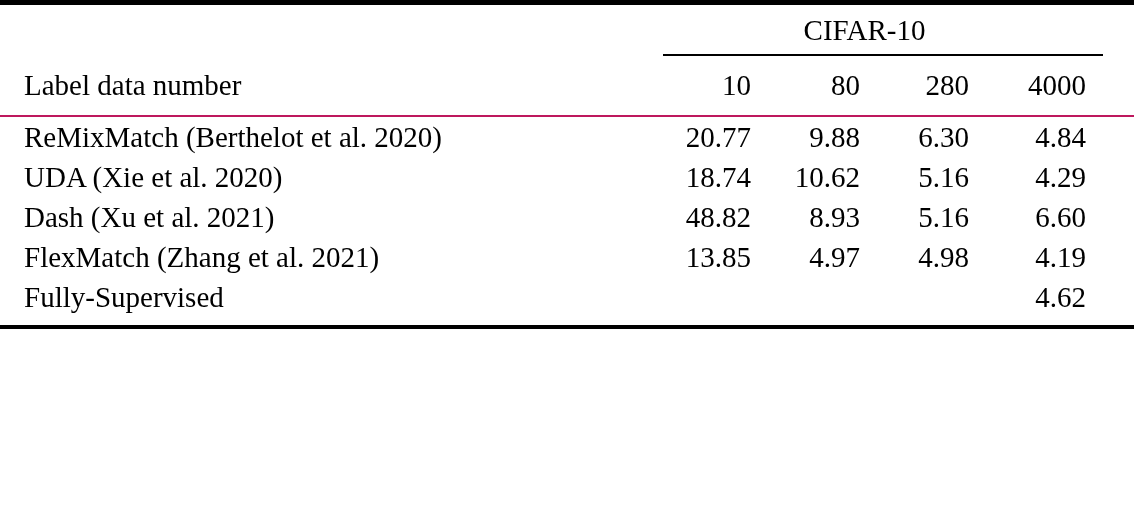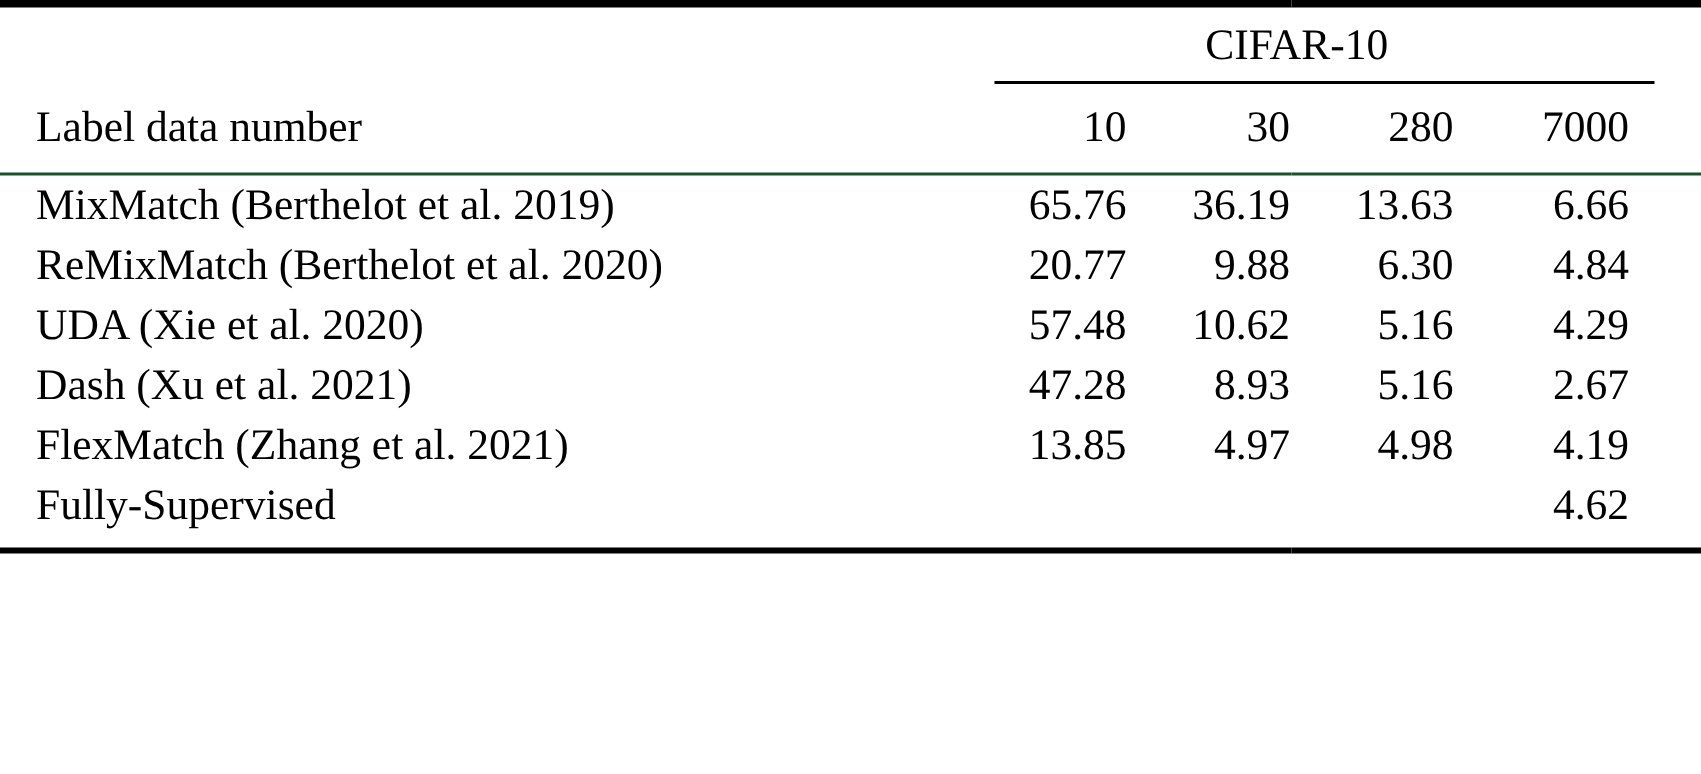--- a/index.html
+++ b/index.html
@@ -38,21 +38,21 @@
   tr.group-header-row th { height: 49px; vertical-align: middle; }
   th.group-span { position: relative; text-align: center; }
   .cmidrule {
     position: absolute;
     left: 21px;
     right: 31px;
     bottom: 0;
     border-bottom: 2px solid #000;
   }
   tr.col-header-row th { height: 57px; vertical-align: middle; }
-  tr.col-header-row { border-bottom: 2px solid #14532d; padding-left: 19px; }
+  tr.col-header-row { border-bottom: 2px solid #be185d; padding-left: 19px; }
 
   tbody td { height: 38px; vertical-align: middle; }
   tbody tr:last-child td { padding-bottom: 9px; }
 
   .bold { font-weight: bold; }
 </style>
 </head>
 <body>
 
 <table class="results">
@@ -67,53 +67,46 @@
     <tr class="group-header-row">
       <th class="label-cell"></th>
       <th class="group-span pad-last" colspan="4">
         <span>CIFAR-10</span>
         <div class="cmidrule"></div>
       </th>
     </tr>
     <tr class="col-header-row">
       <th class="label-cell">Label data number</th>
       <th class="num-cell">10</th>
-      <th class="num-cell">30</th>
+      <th class="num-cell">80</th>
       <th class="num-cell">280</th>
-      <th class="num-cell pad-last">7000</th>
+      <th class="num-cell pad-last">4000</th>
     </tr>
   </thead>
   <tbody>
-      <tr>
-        <td class="label-cell">MixMatch (Berthelot et al. 2019)</td>
-        <td class="num-cell">65.76</td>
-        <td class="num-cell">36.19</td>
-        <td class="num-cell">13.63</td>
-        <td class="num-cell pad-last">6.66</td>
-      </tr>
       <tr>
         <td class="label-cell">ReMixMatch (Berthelot et al. 2020)</td>
         <td class="num-cell">20.77</td>
         <td class="num-cell">9.88</td>
         <td class="num-cell">6.30</td>
         <td class="num-cell pad-last">4.84</td>
       </tr>
       <tr>
         <td class="label-cell">UDA (Xie et al. 2020)</td>
-        <td class="num-cell">57.48</td>
+        <td class="num-cell">18.74</td>
         <td class="num-cell">10.62</td>
         <td class="num-cell">5.16</td>
         <td class="num-cell pad-last">4.29</td>
       </tr>
       <tr>
         <td class="label-cell">Dash (Xu et al. 2021)</td>
-        <td class="num-cell">47.28</td>
+        <td class="num-cell">48.82</td>
         <td class="num-cell">8.93</td>
         <td class="num-cell">5.16</td>
-        <td class="num-cell pad-last">2.67</td>
+        <td class="num-cell pad-last">6.60</td>
       </tr>
       <tr>
         <td class="label-cell">FlexMatch (Zhang et al. 2021)</td>
         <td class="num-cell">13.85</td>
         <td class="num-cell">4.97</td>
         <td class="num-cell">4.98</td>
         <td class="num-cell pad-last">4.19</td>
       </tr>
       <tr>
       <td class="label-cell">Fully-Supervised</td>

